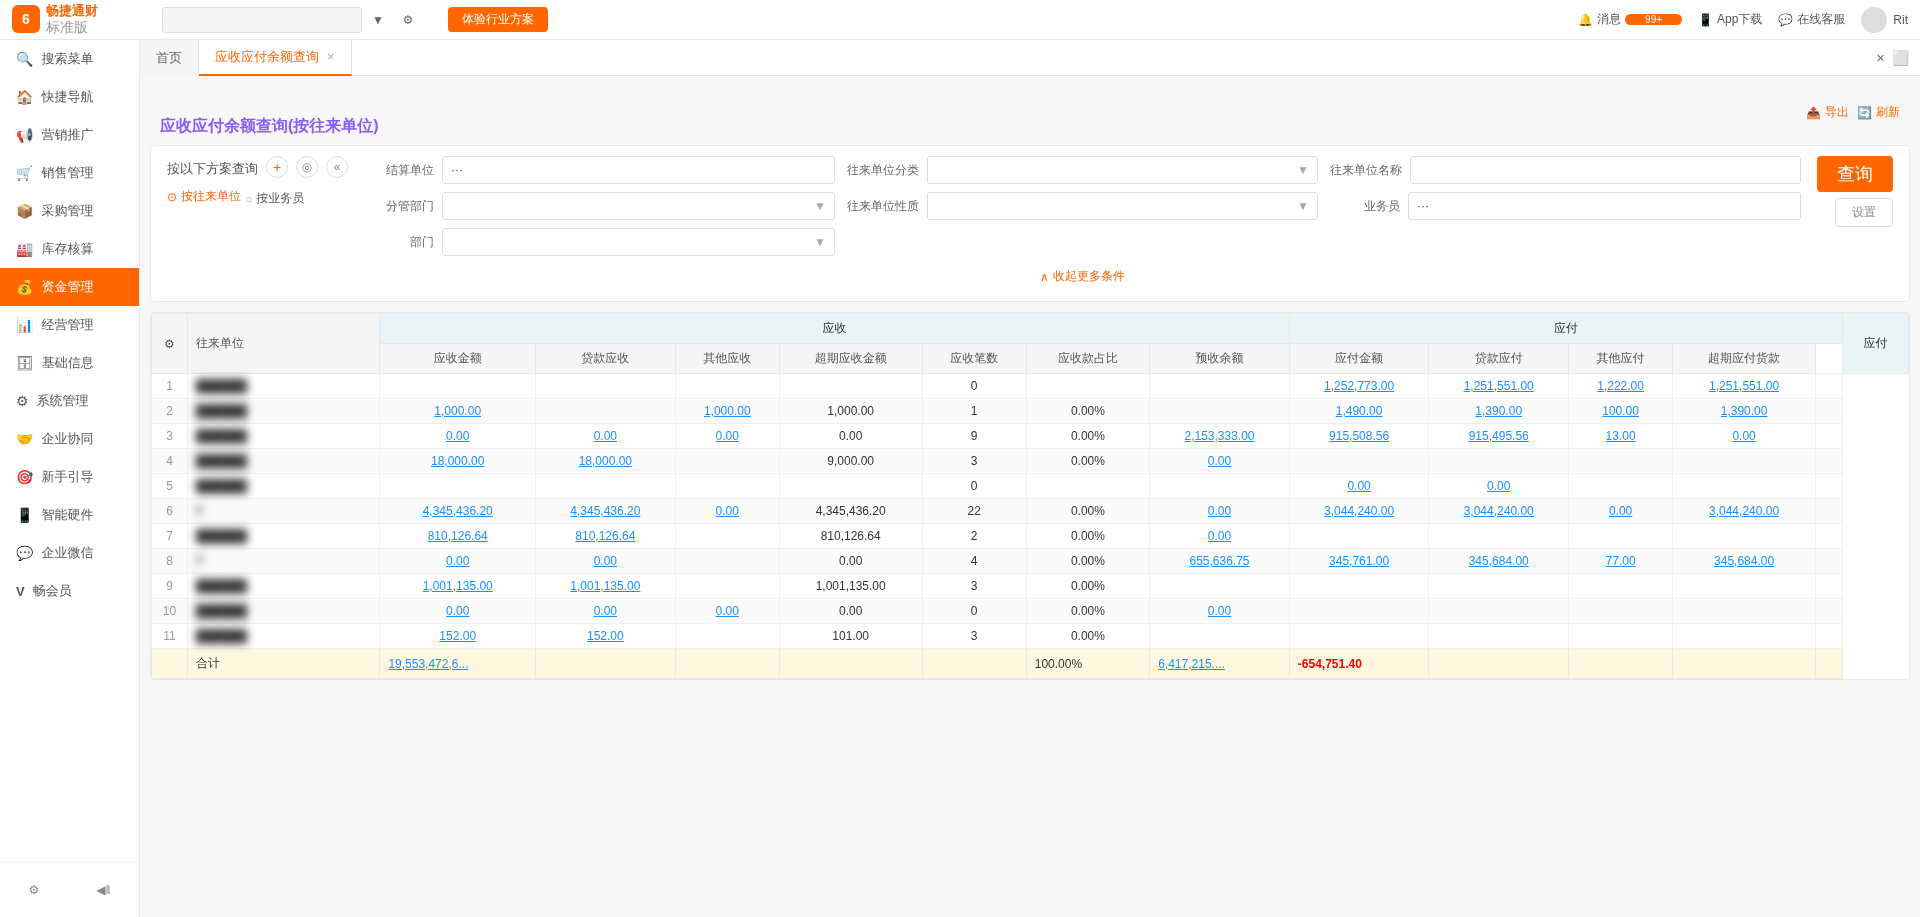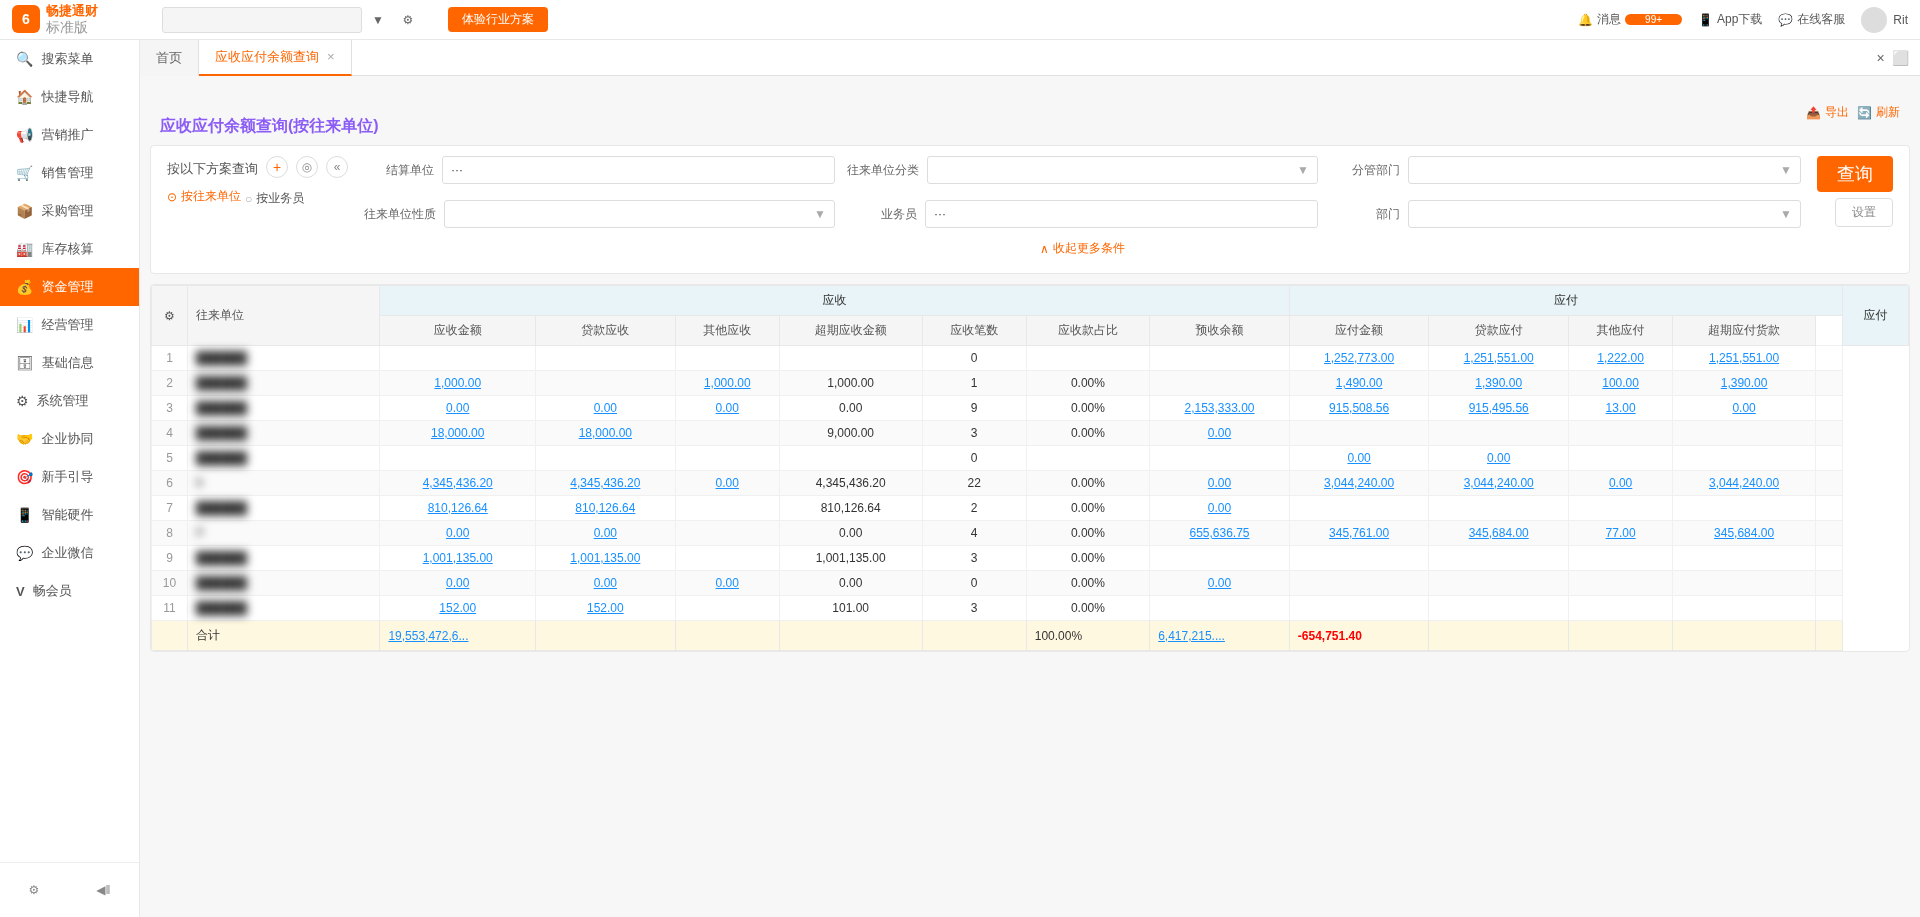--- a/index.html
+++ b/index.html
@@ -247,32 +247,38 @@
                 <span style="color:#f60;font-size:12px;">⊙</span>
                 <span style="color:#f60;font-size:12px;cursor:pointer;">按往来单位</span>
               </div>
               <div style="display:flex;align-items:center;gap:4px;">
                 <span style="color:#aaa;font-size:12px;">○</span>
                 <span style="color:#555;font-size:12px;cursor:pointer;">按业务员</span>
               </div>
             </div>
           </div>
           <div style="flex:1;">
-            <div style="display:grid;grid-template-columns:1fr 1fr 1fr;gap:16px 12px;margin-bottom:6px;">
+            <div style="display:grid;grid-template-columns:1fr 1fr 1fr;gap:8px 12px;margin-bottom:6px;">
               <div class="filter-row">
                 <span class="filter-field-label">结算单位</span>
                 <div class="filter-input">
                   <span>···</span>
                 </div>
               </div>
               <div class="filter-row">
                 <span class="filter-field-label">往来单位分类</span>
                 <div class="filter-input">
                   <span></span>
                   <span style="color:#aaa;">▼</span>
+                </div>
+              </div>
+              <div class="filter-row">
+                <span class="filter-field-label">往来单位名称</span>
+                <div class="filter-input">
+                  <span></span>
                 </div>
               </div>
               <div class="filter-row">
                 <span class="filter-field-label">分管部门</span>
                 <div class="filter-input">
                   <span></span>
                   <span style="color:#aaa;">▼</span>
                 </div>
               </div>
               <div class="filter-row">

